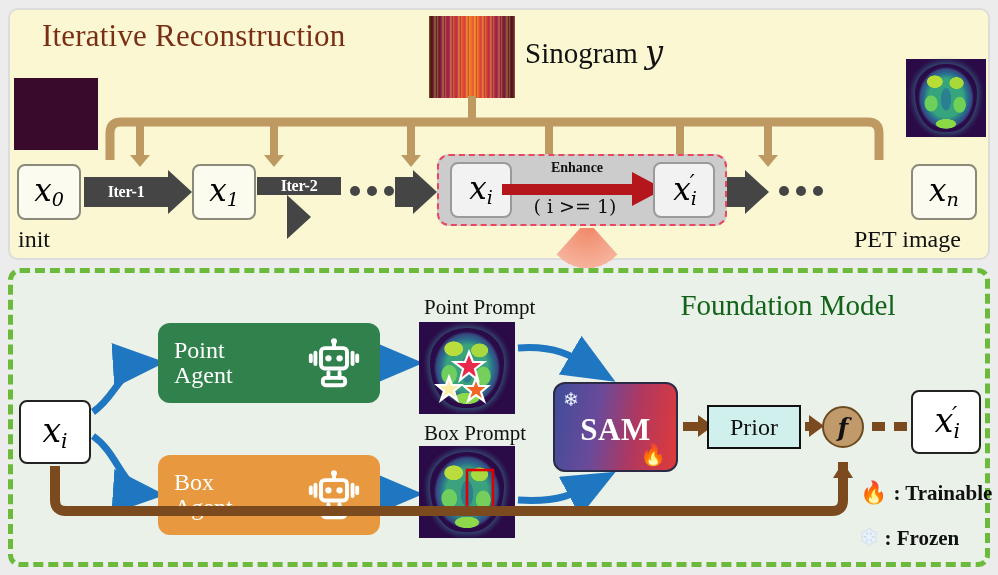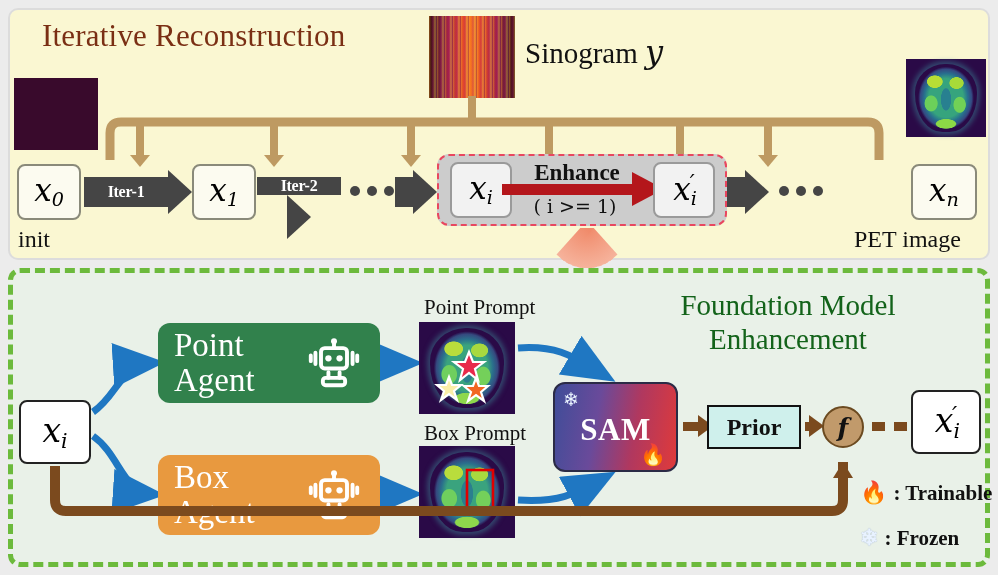--- a/index.html
+++ b/index.html
@@ -89,48 +89,48 @@
   .drop:after{content:"";position:absolute;left:-6px;bottom:-11px;width:0;height:0;
     border-left:10px solid transparent;border-right:10px solid transparent;border-top:12px solid #BE9A62;}
 
   
   .enh-wrap{position:absolute;left:437px;top:154px;width:290px;height:72px;
     background:#CCCCCC;border:2.5px dashed #e8475f;border-radius:12px;box-sizing:border-box;}
   .enh-arrow{position:absolute;left:502px;top:184px;width:132px;height:11px;background:#B4161B;}
   .enh-arrow:after{content:"";position:absolute;right:-30px;top:-12px;width:0;height:0;
     border-top:17px solid transparent;border-bottom:17px solid transparent;border-left:32px solid #B4161B;}
   .enh-lbl{position:absolute;left:497px;top:160px;width:160px;text-align:center;
-    font-weight:bold;font-size:23px;color:#111;}
+    font-weight:bold;font-size:14px;color:#111;}
   .enh-cond{position:absolute;left:490px;top:195px;width:170px;text-align:center;
     font-size:19px;color:#111;font-family:"DejaVu Serif",serif;}
 
   
   .beam{position:absolute;left:432px;top:228px;width:300px;height:40px;overflow:hidden;}
   .beam i{position:absolute;left:50%;top:0;height:100%;transform-origin:top center;
     background:linear-gradient(#f08a6a,#f6b39c);}
 
   
   .agent{position:absolute;border-radius:12px;display:flex;align-items:center;
     justify-content:space-between;padding:0 16px;box-sizing:border-box;}
   .agent-green{left:158px;top:323px;width:222px;height:80px;background:#31814C;}
   .agent-orange{left:158px;top:455px;width:222px;height:80px;background:#E8993F;gap:16px;}
-  .agent .txt{color:#fff;font-size:33px;line-height:1.05;}
+  .agent .txt{color:#fff;font-size:24px;line-height:1.05;}
   .robot{width:60px;height:52px;flex:0 0 60px;}
 
   
   .sam{position:absolute;left:553px;top:382px;width:125px;height:90px;border-radius:12px;
     background:linear-gradient(100deg,#3f4d99 0%,#6a4a9a 35%,#b0385f 65%,#e03a3a 100%);
     border:2px solid #2b2b46;box-sizing:border-box;}
   .sam .sam-t{position:absolute;left:0;right:0;top:28px;text-align:center;color:#fff;
     font-weight:bold;font-size:31px;letter-spacing:.5px;}
   .snow{position:absolute;left:8px;top:6px;font-size:19px;color:#eaf4ff;line-height:1;}
   .fire{position:absolute;right:9px;bottom:4px;font-size:21px;line-height:1;}
   .prior{position:absolute;left:707px;top:405px;width:94px;height:44px;background:#CFF0EC;
     border:2px solid #111;box-sizing:border-box;display:flex;align-items:center;justify-content:center;
-    font-weight:bold;font-size:24px;color:#111;}
+    font-weight:normal;font-size:24px;color:#111;}
   .fnode{position:absolute;left:822px;top:406px;width:42px;height:42px;border-radius:50%;
     background:#C19A6B;border:2px solid #6b4a20;box-sizing:border-box;
     display:flex;align-items:center;justify-content:center;font-size:25px;font-weight:bold;
     font-family:"DejaVu Serif",serif;font-style:italic;color:#111;}
 
   
   .sarrow{position:absolute;height:9px;background:#7B4A1E;}
   .sarrow:after{content:"";position:absolute;right:-14px;top:-7px;width:0;height:0;
     border-top:11.5px solid transparent;border-bottom:11.5px solid transparent;border-left:15px solid #7B4A1E;}
   .dash-arrow{position:absolute;top:422px;left:872px;width:46px;height:9px;
@@ -263,21 +263,20 @@
     <span class="math" style="font-size:31px;">
       <span>x</span><span class="sub">n</span>
     </span>
   </div>
   <div class="cap" style="left:854px;top:226px;">PET image</div>
 
   <div class="panel-bottom"></div>
 
   <div class="title-found">
     <div>Foundation Model</div>
-    <div>Enhancement</div>
   </div>
 
   <div class="vbox white" style="left:19px;top:400px;width:72px;height:64px;">
     <span class="math" style="font-size:33px;">
       <span>x</span><span class="sub">i</span>
     </span>
   </div>
 
   <div class="ovl">
     <svg width="998" height="575">

